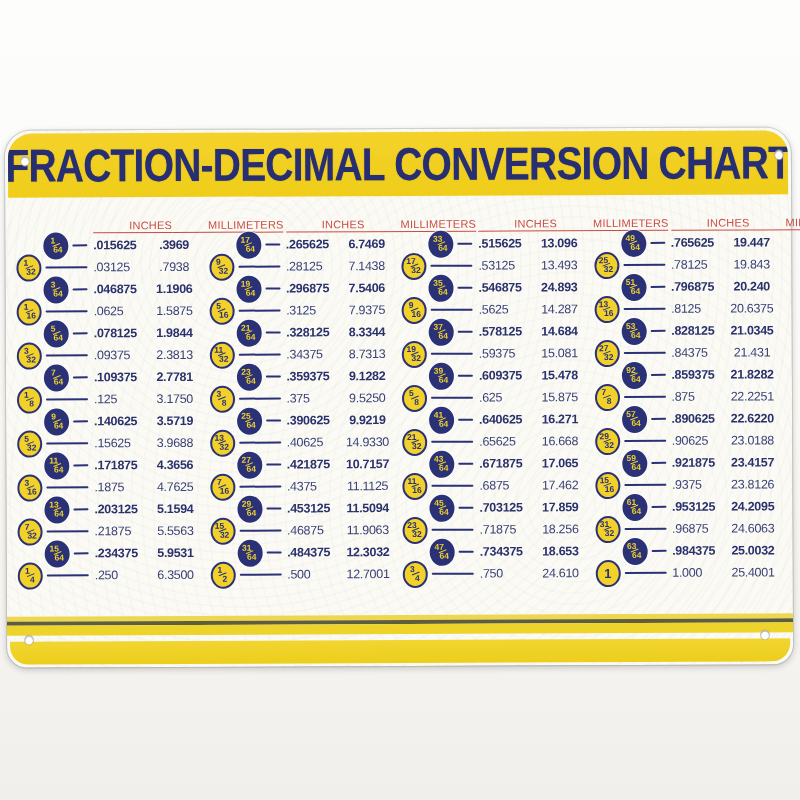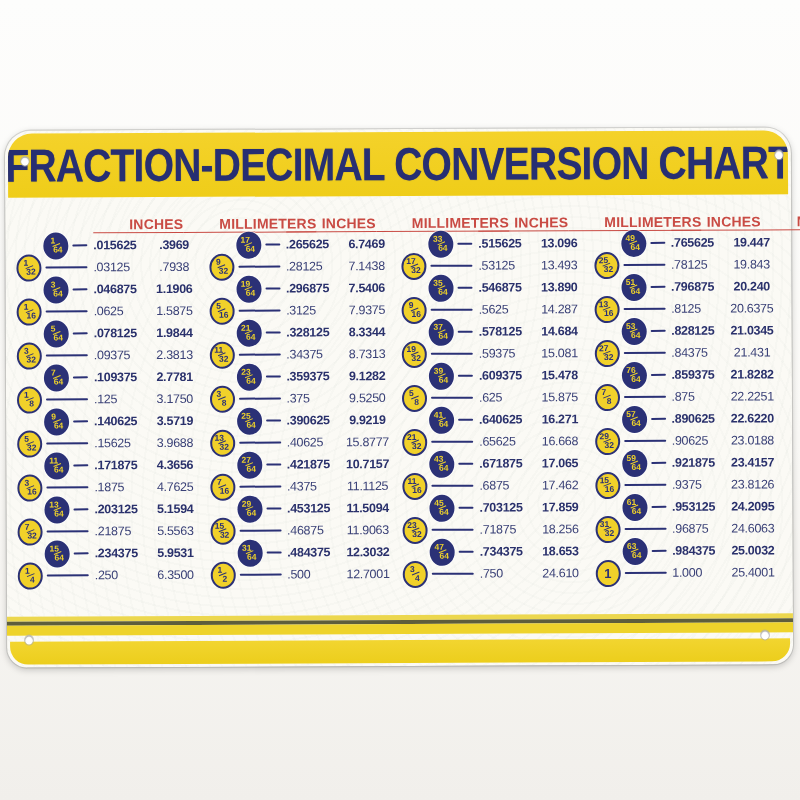--- a/index.html
+++ b/index.html
@@ -30,21 +30,21 @@
     transform:scaleX(0.85);letter-spacing:-1px;
     text-shadow:0 0 1px rgba(39,47,114,0.5);
   }
   .chart{position:absolute;top:84px;left:10px;right:8px;display:flex;gap:2px;}
   .col{flex:1;min-width:0;}
   .col-head{display:flex;align-items:center;height:20px;}
   .hs{flex:0 0 78px;}
   .hi{flex:0 0 58px;text-align:center;}
   .hm{flex:1;text-align:right;padding-right:9px;}
   .hi span,.hm span{
-    font-size:14px;font-weight:700;color:#c94b44;
+    font-size:11px;font-weight:400;color:#c94b44;
     border-bottom:1.2px solid #c94b44;padding-bottom:1px;
     letter-spacing:0.2px;white-space:nowrap;display:inline-block;line-height:1;padding-left:36px;
   }
   .row{display:flex;align-items:center;height:22px;}
   .lead{flex:0 0 78px;display:flex;align-items:center;}
   .badge{
     box-sizing:border-box;flex:0 0 auto;
     display:flex;flex-direction:column;align-items:center;justify-content:center;
     width:25px;height:27px;border-radius:50%;
   }
@@ -408,21 +408,21 @@
             <div class="row light">
               <div class="lead">
                 <span class="badge">
                   <span class="num">13</span>
                   <span class="fbar"></span>
                   <span class="den">32</span>
                 </span>
                 <span class="line"></span>
               </div>
               <div class="inches">.40625</div>
-              <div class="mm">15.8777</div>
+              <div class="mm">14.9330</div>
             </div>
             <div class="row dark">
               <div class="lead">
                 <span class="badge">
                   <span class="num">27</span>
                   <span class="fbar"></span>
                   <span class="den">64</span>
                 </span>
                 <span class="line"></span>
               </div>
@@ -525,21 +525,21 @@
             <div class="row dark">
               <div class="lead">
                 <span class="badge">
                   <span class="num">35</span>
                   <span class="fbar"></span>
                   <span class="den">64</span>
                 </span>
                 <span class="line"></span>
               </div>
               <div class="inches">.546875</div>
-              <div class="mm">13.890</div>
+              <div class="mm">24.893</div>
             </div>
             <div class="row light">
               <div class="lead">
                 <span class="badge">
                   <span class="num">9</span>
                   <span class="fbar"></span>
                   <span class="den">16</span>
                 </span>
                 <span class="line"></span>
               </div>
@@ -767,21 +767,21 @@
                   <span class="den">32</span>
                 </span>
                 <span class="line"></span>
               </div>
               <div class="inches">.84375</div>
               <div class="mm">21.431</div>
             </div>
             <div class="row dark">
               <div class="lead">
                 <span class="badge">
-                  <span class="num">76</span>
+                  <span class="num">92</span>
                   <span class="fbar"></span>
                   <span class="den">64</span>
                 </span>
                 <span class="line"></span>
               </div>
               <div class="inches">.859375</div>
               <div class="mm">21.8282</div>
             </div>
             <div class="row light">
               <div class="lead">

